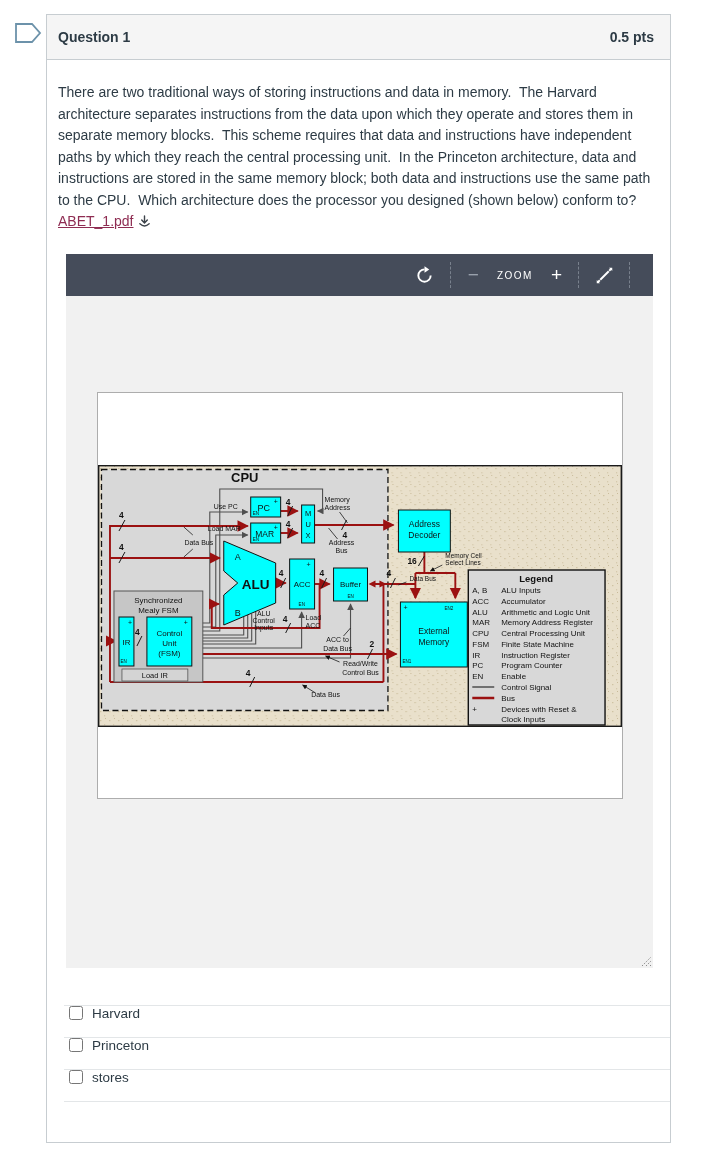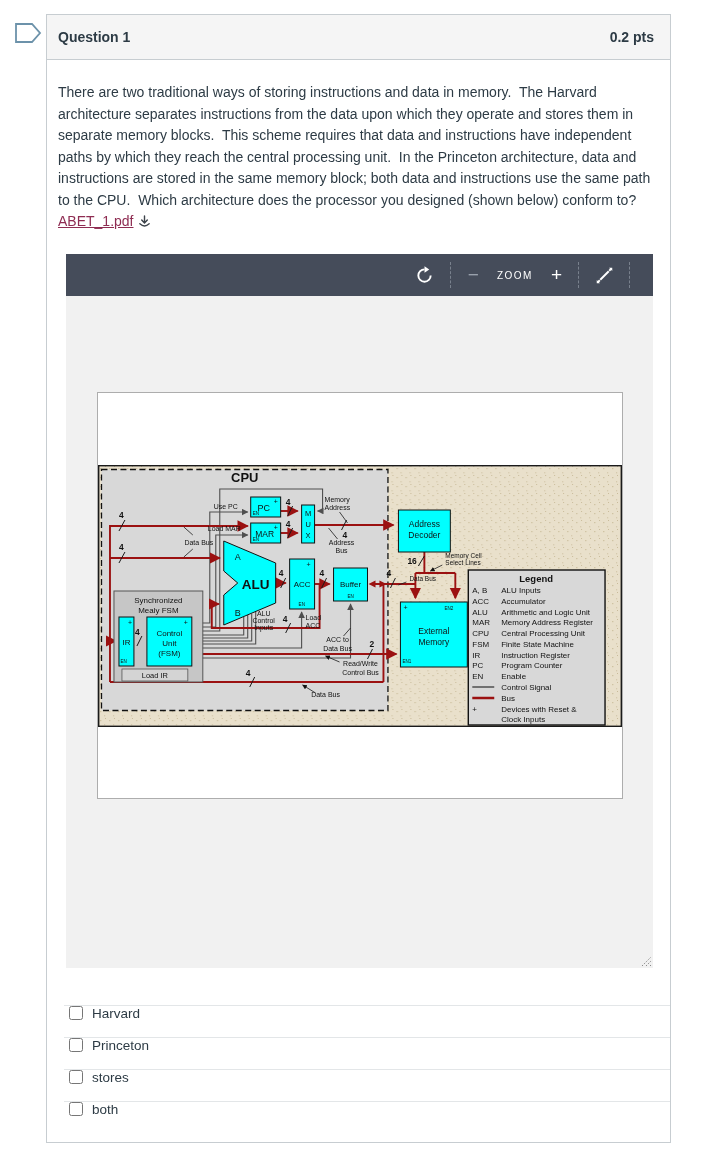--- a/index.html
+++ b/index.html
@@ -42,21 +42,21 @@
 <div class="stage">
 
   <svg class="flag" width="28" height="22" viewBox="0 0 28 22">
     <polygon points="2,2 18,2 26,11 18,20 2,20" fill="none" stroke="#6c92aa" stroke-width="1.8"></polygon>
   </svg>
 
   <div class="card">
 
     <div class="qheader">
       <span class="qtitle">Question 1</span>
-      <span class="qpts">0.2 pts</span>
+      <span class="qpts">0.5 pts</span>
     </div>
 
     <div class="qtext"><span>There are two traditional ways of storing instructions and data in memory.  The Harvard architecture separates instructions from the data upon which they operate and stores them in separate memory blocks.  This scheme requires that data and instructions have independent paths by which they reach the central processing unit.  In the Princeton architecture, data and instructions are stored in the same memory block; both data and instructions use the same path to the CPU.  Which architecture does the processor you designed (shown below) conform to? </span><a class="alink">ABET_1.pdf</a><svg class="dl-ico" width="13" height="13" viewBox="0 0 14 14">
           <path d="M7,1 V8.2 M4,5.4 L7,8.6 L10,5.4 M2,9.5 Q7,14 12,9.5" fill="none" stroke="#3c434a" stroke-width="1.5" stroke-linecap="round" stroke-linejoin="round"></path>
         </svg></div>
 
 
     <div class="preview">
       <div class="ptoolbar">
         <div class="ptools">
@@ -328,20 +328,16 @@
       <div class="orow">
         <input type="checkbox" style="">
         <span class="olabel">Princeton</span>
       </div>
       <div class="odiv"></div>
       <div class="orow">
         <input type="checkbox" style="">
         <span class="olabel">stores</span>
       </div>
       <div class="odiv"></div>
-      <div class="orow">
-        <input type="checkbox" style="">
-        <span class="olabel">both</span>
-      </div>
     </div>
 
   </div>
 </div>
 
 </body></html>

